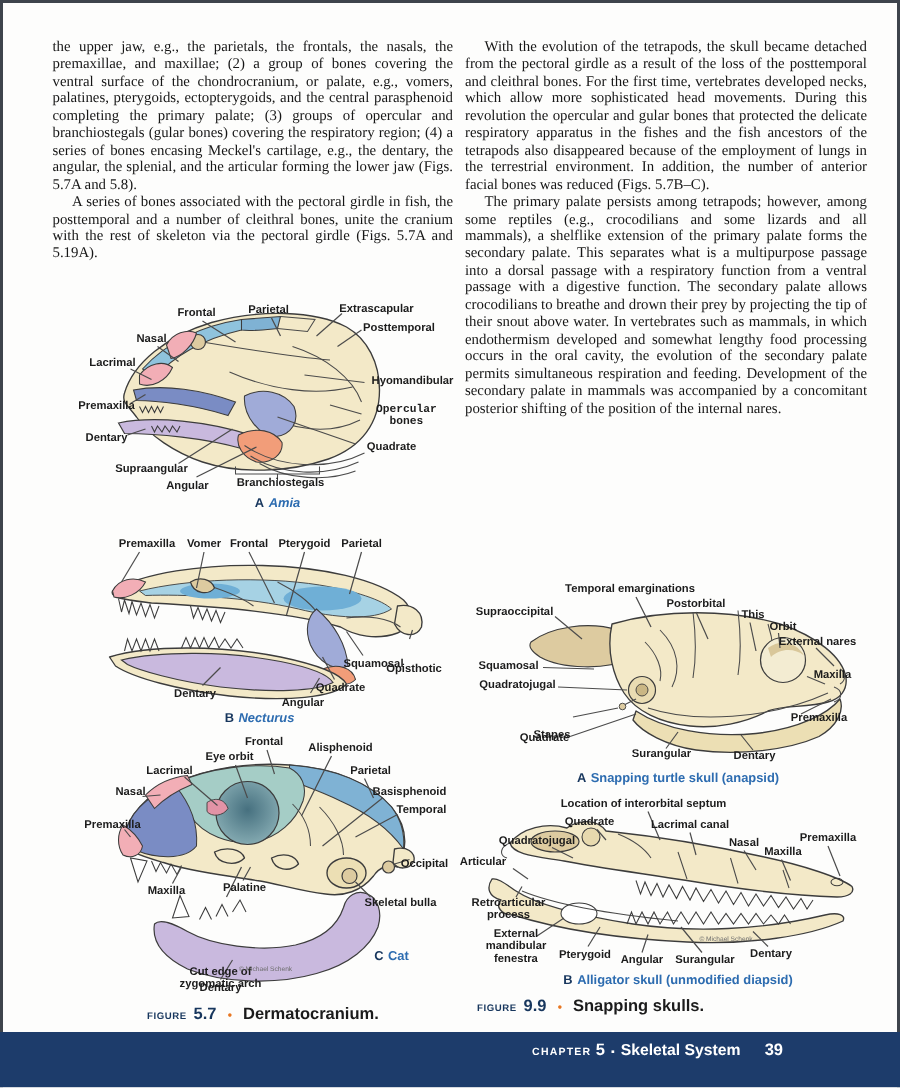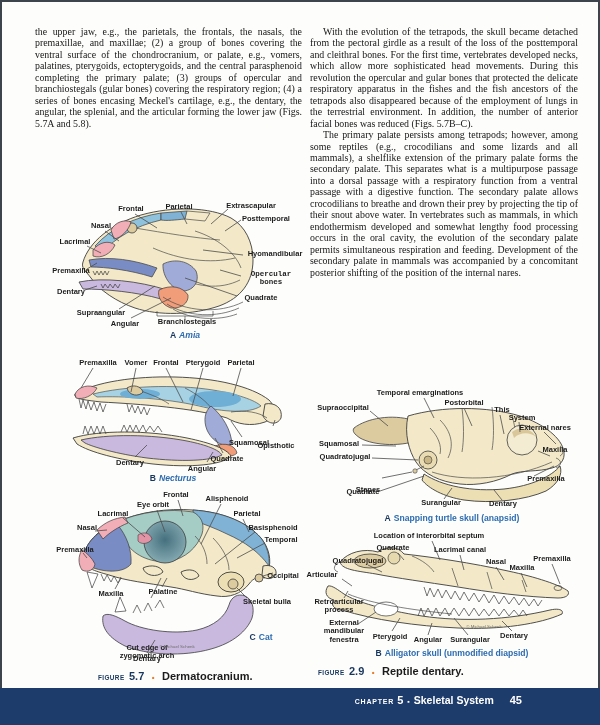--- a/index.html
+++ b/index.html
@@ -69,20 +69,21 @@
 </head>
 <body>
 
 <div class="page">
   <div class="edge-top"></div>
   <div class="edge-left"></div>
   <div class="edge-right"></div>
 
   <div class="col" style="left:35px; top:26px; width:267px;">
     <p>the upper jaw, e.g., the parietals, the frontals, the nasals, the premaxillae, and maxillae; (2) a group of bones covering the ventral surface of the chondrocranium, or palate, e.g., vomers, palatines, pterygoids, ectopterygoids, and the central parasphenoid completing the primary palate; (3) groups of opercular and branchiostegals (gular bones) covering the respiratory region; (4) a series of bones encasing Meckel's cartilage, e.g., the dentary, the angular, the splenial, and the articular forming the lower jaw (Figs. 5.7A and 5.8).</p>
+    <p class="ind">A series of bones associated with the pectoral girdle in fish, the posttemporal and a number of cleithral bones, unite the cranium with the rest of skeleton via the pectoral girdle (Figs. 5.7A and 5.19A).</p>
   </div>
 
   <div class="col" style="left:310px; top:26px; width:268px;">
     <p class="ind">With the evolution of the tetrapods, the skull became detached from the pectoral girdle as a result of the loss of the posttemporal and cleithral bones. For the first time, vertebrates developed necks, which allow more sophisticated head movements. During this revolution the opercular and gular bones that protected the delicate respiratory apparatus in the fishes and the fish ancestors of the tetrapods also disappeared because of the employment of lungs in the terrestrial environment. In addition, the number of anterior facial bones was reduced (Figs. 5.7B–C).</p>
     <p class="ind">The primary palate persists among tetrapods; however, among some reptiles (e.g., crocodilians and some lizards and all mammals), a shelflike extension of the primary palate forms the secondary palate. This separates what is a multipurpose passage into a dorsal passage with a respiratory function from a ventral passage with a digestive function. The secondary palate allows crocodilians to breathe and drown their prey by projecting the tip of their snout above water. In vertebrates such as mammals, in which endothermism developed and somewhat lengthy food processing occurs in the oral cavity, the evolution of the secondary palate permits simultaneous respiration and feeding. Development of the secondary palate in mammals was accompanied by a concomitant posterior shifting of the position of the internal nares.</p>
   </div>
 
   <div class="fig" style="left:35px; top:198px; width:272px; height:144px;">
     <svg width="272" height="144" viewBox="0 0 272 144">
       <path class="bone" d="M48,64 C54,44 76,26 106,17 C138,8 175,9 196,20 C210,28 218,44 218,62 C218,84 206,100 184,108 C158,117 124,118 100,110 C82,104 64,92 56,80 C50,72 46,70 48,64 Z"></path>
@@ -297,21 +298,21 @@
         <line class="ld" x1="70" y1="90" x2="100" y2="84"></line>
         <line class="ld" x1="68" y1="103" x2="112" y2="88"></line>
         <line class="ld" x1="132" y1="111" x2="140" y2="100"></line>
         <line class="ld" x1="190" y1="112" x2="182" y2="102"></line>
       </g>
     </svg>
     <div class="lbl" style="left:31px; top:20px;">Supraoccipital</div>
     <div class="lbl" style="left:108px; top:5px;">Temporal emarginations</div>
     <div class="lbl" style="left:152px; top:15px;">Postorbital</div>
     <div class="lbl" style="left:190px; top:22px;">This</div>
-    <div class="lbl" style="left:210px; top:30px;">System</div>
+    <div class="lbl" style="left:210px; top:30px;">Orbit</div>
     <div class="lbl" style="left:233px; top:40px;">External nares</div>
     <div class="lbl" style="left:27px; top:56px;">Squamosal</div>
     <div class="lbl" style="left:243px; top:62px;">Maxilla</div>
     <div class="lbl" style="left:33px; top:69px;">Quadratojugal</div>
     <div class="lbl" style="left:234px; top:91px;">Premaxilla</div>
     <div class="lbl" style="left:56px; top:102px;">Stapes</div>
     <div class="lbl" style="left:51px; top:104px;">Quadrate</div>
     <div class="lbl" style="left:129px; top:115px;">Surangular</div>
     <div class="lbl" style="left:191px; top:116px;">Dentary</div>
     <div class="subcap" style="left:140px; top:125px;">
@@ -365,27 +366,27 @@
     <div class="lbl" style="left:158px; top:110px;">Surangular</div>
     <div class="lbl" style="left:202px; top:106px;">Dentary</div>
     <div class="credit" style="left:172px; top:96px;">© Michael Schenk</div>
     <div class="subcap" style="left:140px; top:118px;">
       <span class="letter">B</span><span>Alligator skull (unmodified diapsid)</span>
     </div>
   </div>
 
   <div class="figcap" style="left:318px; top:661px;">
     <span class="w">FIGURE</span>
-    <span class="n">2.9</span>
+    <span class="n">9.9</span>
     <span class="b">•</span>
-    <span class="t">Reptile dentary.</span>
+    <span class="t">Snapping skulls.</span>
   </div>
 
   <div class="footer-bar">
     <div class="footer-inner">
       <span class="f-ch">CHAPTER</span>
       <span class="f-num">5</span>
       <span class="f-sep">▪</span>
       <span class="f-title">Skeletal System</span>
-      <span class="f-page">45</span>
+      <span class="f-page">39</span>
     </div>
   </div>
 </div>
 
 </body></html>

